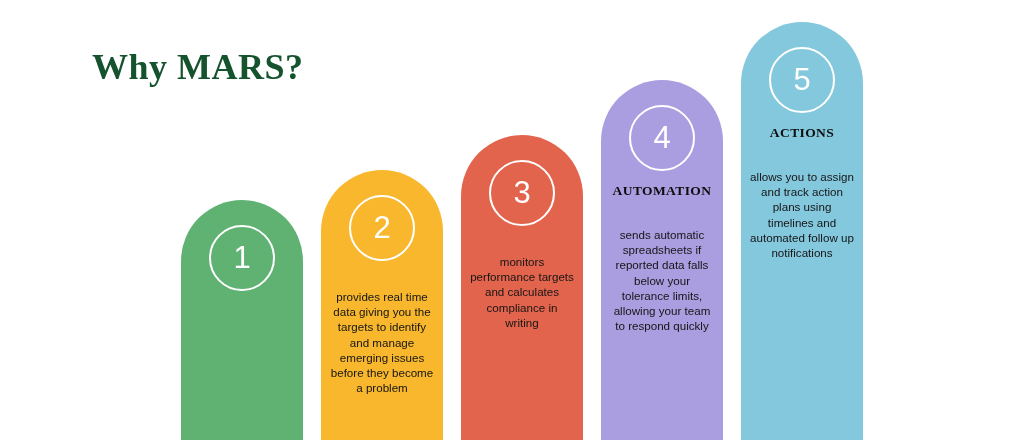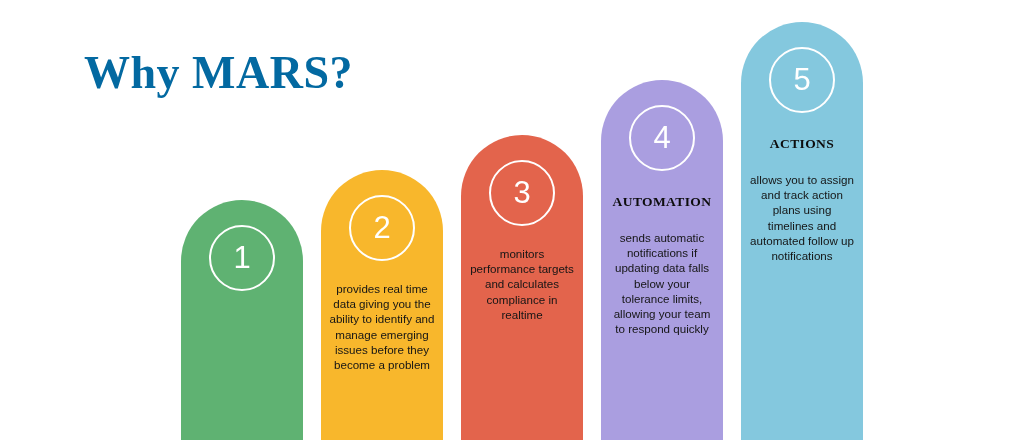--- a/index.html
+++ b/index.html
@@ -10,27 +10,27 @@
     width: 1024px;
     height: 440px;
     background: #ffffff;
     font-family: "Liberation Sans", sans-serif;
     overflow: hidden;
     position: relative;
   }
 
   #page-title {
     position: absolute;
-    left: 84px;
+    left: 92px;
     top: 46px;
     font-family: "Liberation Serif", serif;
     font-weight: bold;
-    font-size: 46px;
+    font-size: 36px;
     letter-spacing: 0.5px;
-    color: #0369a1;
+    color: #14532d;
     white-space: nowrap;
   }
 
   #columns {
     position: absolute;
     left: 0;
     top: 0;
     width: 1024px;
     height: 440px;
   }
@@ -65,62 +65,62 @@
     color: #ffffff;
     padding-bottom: 2px;
   }
 
   .pillar-heading {
     font-family: "Liberation Serif", serif;
     font-weight: bold;
     font-size: 13.5px;
     letter-spacing: 0.4px;
     color: #0d0d0d;
-    margin-top: 23px;
+    margin-top: 12px;
     padding: 0 2px;
   }
 
   .pillar-body {
     font-family: "Liberation Sans", sans-serif;
     font-size: 11.6px;
     line-height: 15.2px;
     color: #151515;
-    margin-top: 20px;
+    margin-top: 28px;
     padding: 0 8px;
   }
 </style>
 </head>
 <body style="background: rgb(255, 255, 255);">
 
 <div id="page-title">Why MARS?</div>
 
 <div id="columns">
     <div class="pillar" style="left: 181px; top: 200px; background: rgb(95, 178, 114);">
       <div class="num-circle">
         <div class="num-label">1</div>
       </div>
     </div>
     <div class="pillar" style="left: 321px; top: 170px; background: rgb(248, 183, 44);">
       <div class="num-circle">
         <div class="num-label">2</div>
       </div>
-      <div class="pillar-body">provides real time data giving you the ability to identify and manage emerging issues before they become a problem</div>
+      <div class="pillar-body">provides real time data giving you the targets to identify and manage emerging issues before they become a problem</div>
     </div>
     <div class="pillar" style="left: 461px; top: 135px; background: rgb(227, 100, 76);">
       <div class="num-circle">
         <div class="num-label">3</div>
       </div>
-      <div class="pillar-body">monitors performance targets and calculates compliance in realtime</div>
+      <div class="pillar-body">monitors performance targets and calculates compliance in writing</div>
     </div>
     <div class="pillar" style="left: 601px; top: 80px; background: rgb(170, 158, 224);">
       <div class="num-circle">
         <div class="num-label">4</div>
       </div>
       <div class="pillar-heading">AUTOMATION</div>
-      <div class="pillar-body">sends automatic notifications if updating data falls below your tolerance limits, allowing your team to respond quickly</div>
+      <div class="pillar-body">sends automatic spreadsheets if reported data falls below your tolerance limits, allowing your team to respond quickly</div>
     </div>
     <div class="pillar" style="left: 741px; top: 22px; background: rgb(132, 200, 222);">
       <div class="num-circle">
         <div class="num-label">5</div>
       </div>
       <div class="pillar-heading">ACTIONS</div>
       <div class="pillar-body">allows you to assign and track action plans using timelines and automated follow up notifications</div>
     </div>
   </div>
 

